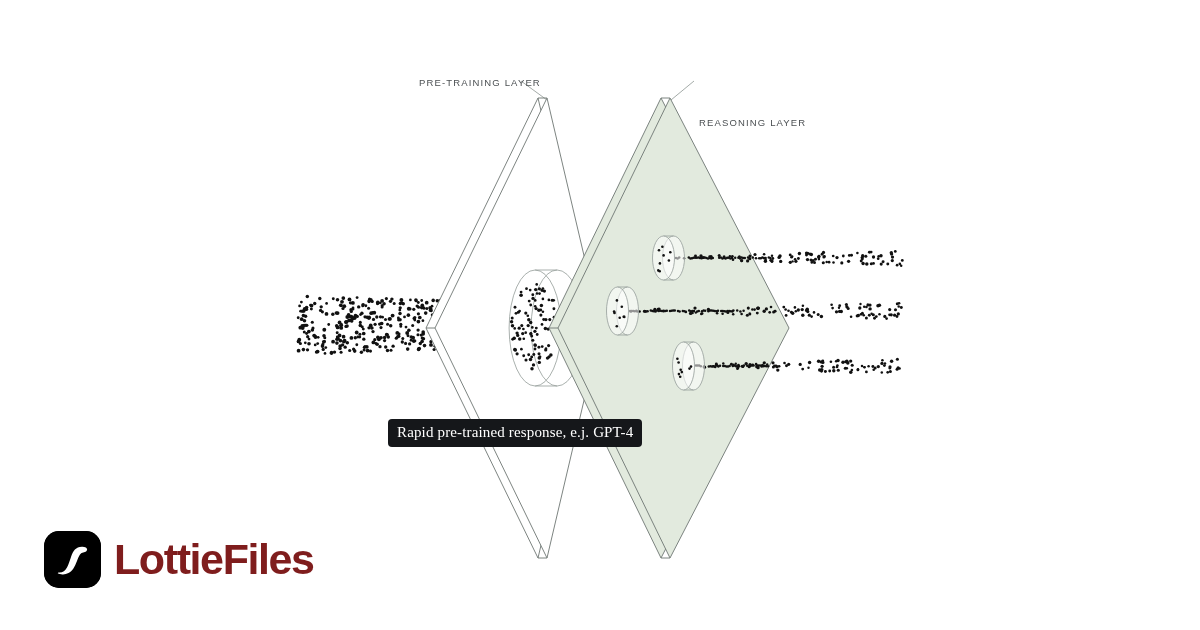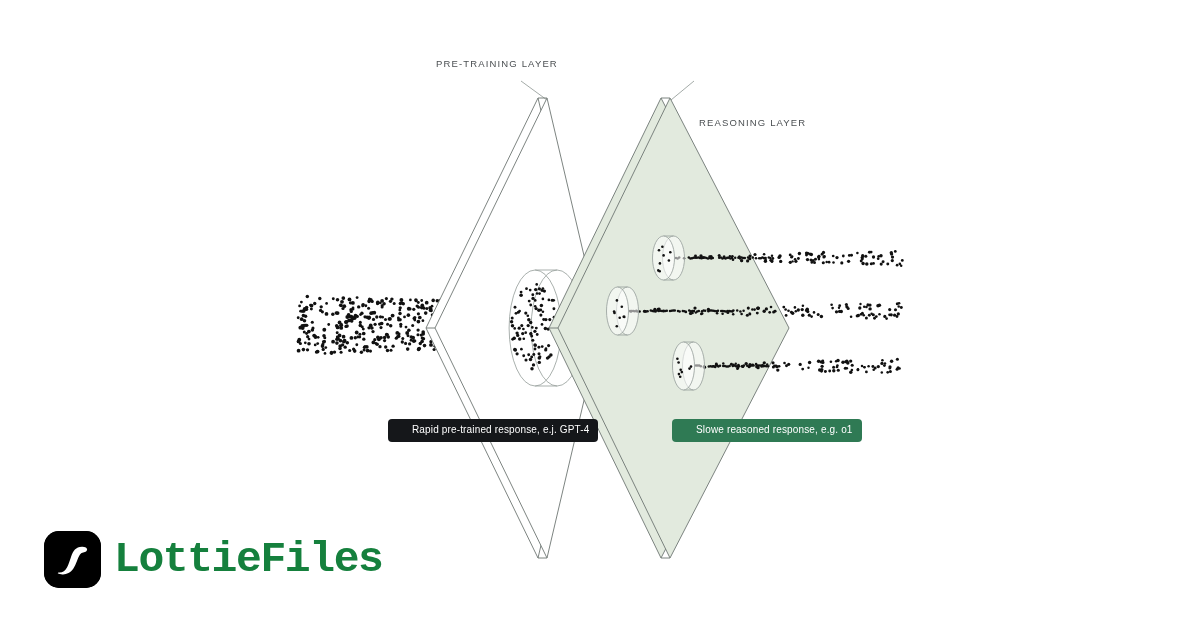--- a/index.html
+++ b/index.html
@@ -31,33 +31,33 @@
   }
   .layer-caption {
     position: absolute;
     font-family: "Liberation Sans", sans-serif;
     font-size: 9.5px;
     letter-spacing: 1.15px;
     color: #4b4f52;
     white-space: nowrap;
     font-weight: 400;
   }
-  #caption-pretraining { left: 419px; top: 58px; margin-left: 17px; }
+  #caption-pretraining { left: 419px; top: 77px; }
   #caption-reasoning  { left: 699px; top: 69px; margin-top: 48px; }
 
   .response-badge {
     position: absolute;
     display: inline-block;
     border-radius: 4px;
     color: #ffffff;
-    font-family: Liberation Sans, sans-serif;
-    font-size: 10px;
+    font-family: Liberation Serif, serif;
+    font-size: 15px;
     letter-spacing: 0.15px;
     line-height: 1;
-    padding: 6px 9px 7px 24px;
+    padding: 6px 9px 7px 9px;
     white-space: nowrap;
   }
   #badge-rapid {
     left: 388px;
     top: 419px;
     background: #15171a;
   }
   #badge-slow {
     left: 672px;
     top: 419px;
@@ -73,25 +73,25 @@
     gap: 13px;
   }
   #brand-mark {
     width: 57px;
     height: 57px;
     border-radius: 15px;
     background: #000000;
     display: block;
   }
   #brand-name {
-    font-family: Liberation Mono, monospace;
+    font-family: Liberation Sans, sans-serif;
     font-size: 43px;
     font-weight: 700;
     letter-spacing: -1.4px;
-    color: #15803d;
+    color: #7f1d1d;
     line-height: 1;
     white-space: nowrap;
   }
 </style>
 </head>
 <body>
 
 <div id="stage">
 
   <svg id="diagram-svg" viewBox="0 0 1200 630" width="1200" height="630" aria-hidden="true">
@@ -1037,21 +1037,20 @@
         </g>
       </g>
   </svg>
 
   <div class="layer-caption" id="caption-pretraining">PRE-TRAINING LAYER</div>
 
   <div class="layer-caption" id="caption-reasoning">REASONING LAYER</div>
 
   <div class="response-badge" id="badge-rapid">Rapid pre-trained response, e.j. GPT-4</div>
 
-  <div class="response-badge" id="badge-slow">Slowe reasoned response, e.g. o1</div>
 
   <div id="brand-logo">
     <svg id="brand-mark" viewBox="0 0 57 57" width="57" height="57">
       <rect x="0" y="0" width="57" height="57" rx="15" ry="15" fill="#000000"></rect>
       <path d="M15.5 41.5 C22.5 41.5 24.2 34.0 27.0 26.0 C29.2 19.7 32.0 15.5 38.5 15.8 C43.0 16.0 44.2 18.6 42.3 20.3 C40.6 21.8 38.0 20.8 36.0 23.6 C33.6 27.0 32.4 33.2 29.4 37.6 C26.0 42.6 21.2 44.0 17.2 43.3 C13.4 42.6 12.6 41.5 15.5 41.5 Z" fill="#ffffff"></path>
     </svg>
     <span id="brand-name">LottieFiles</span>
   </div>
 
 </div>

